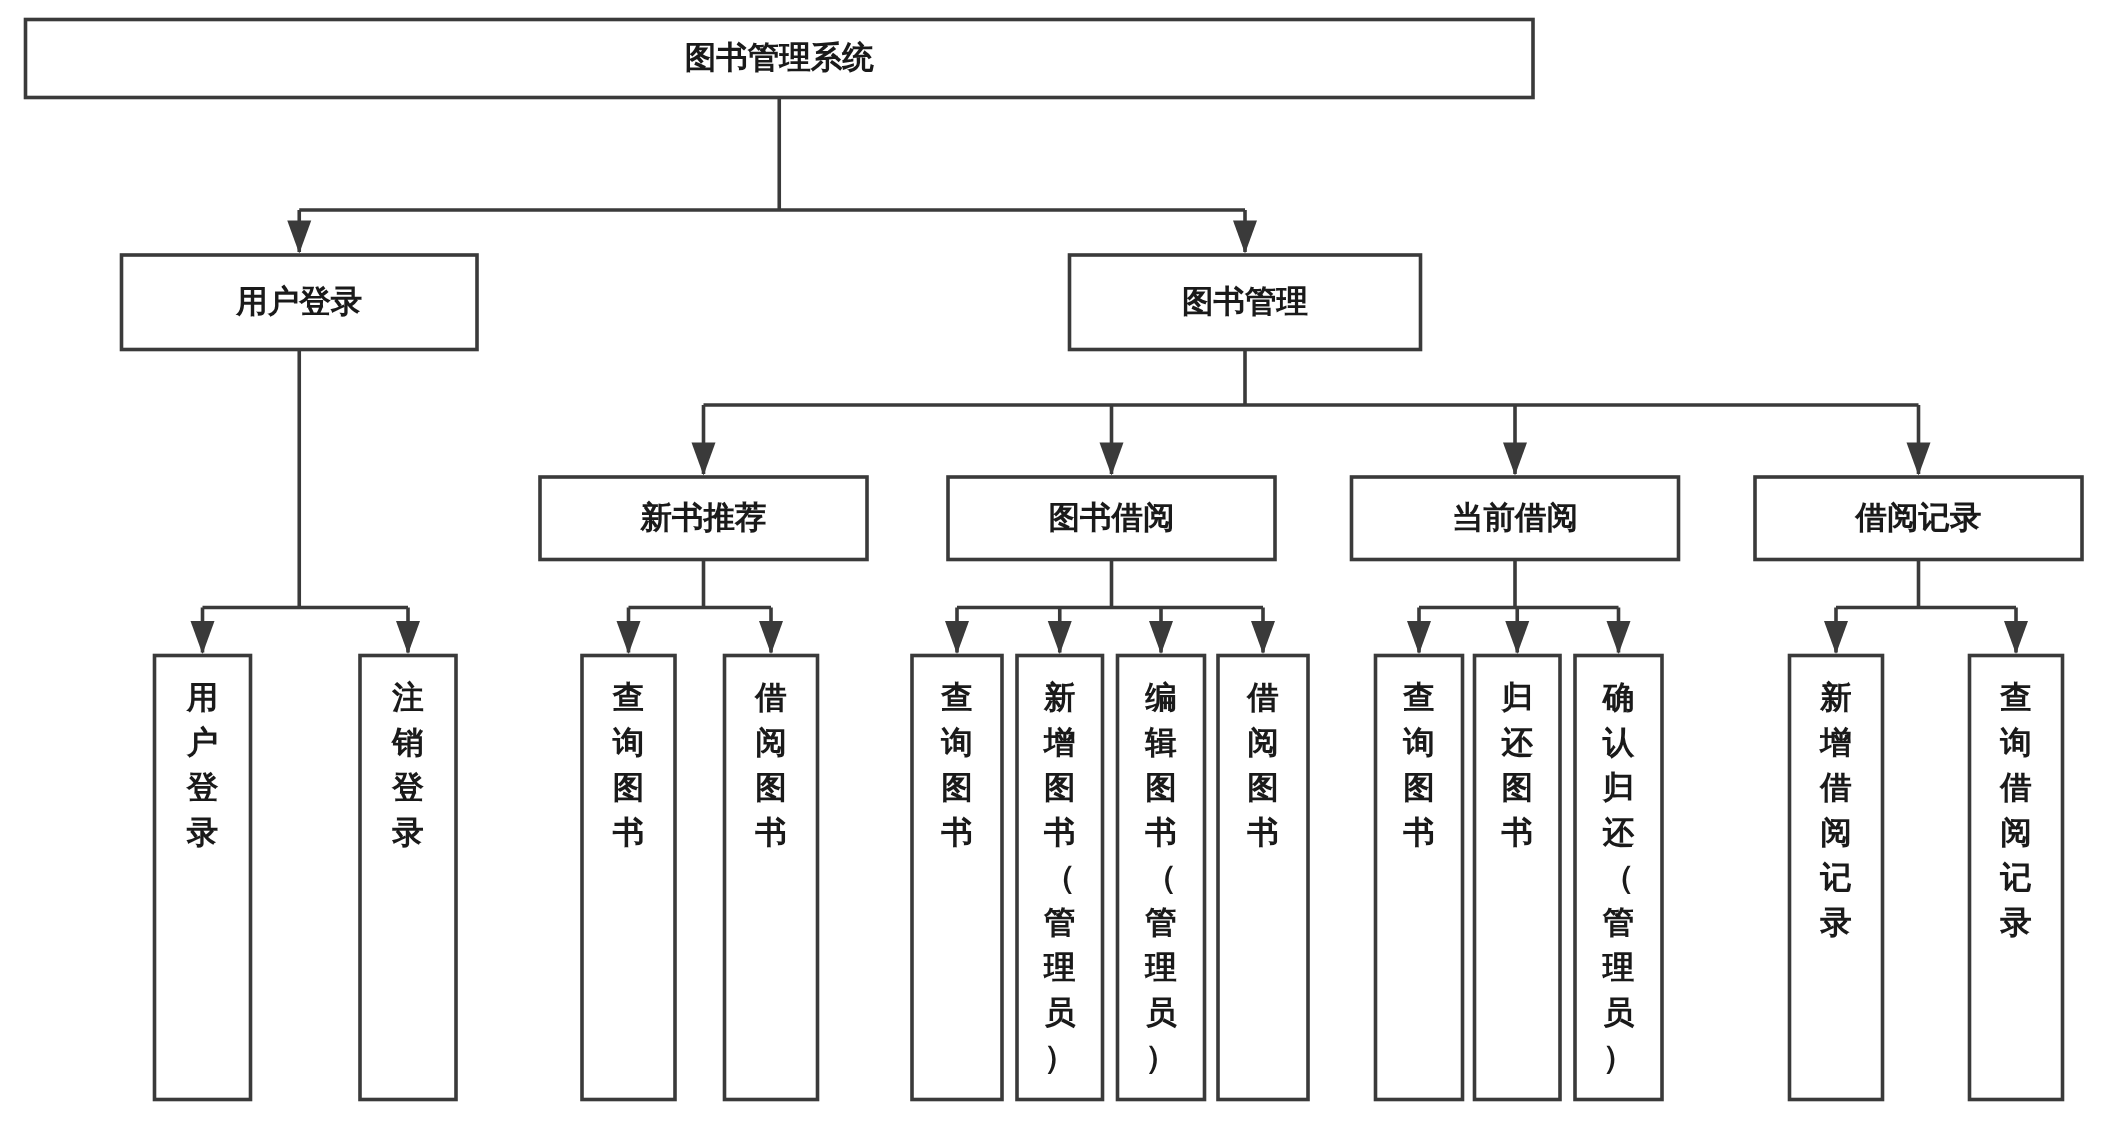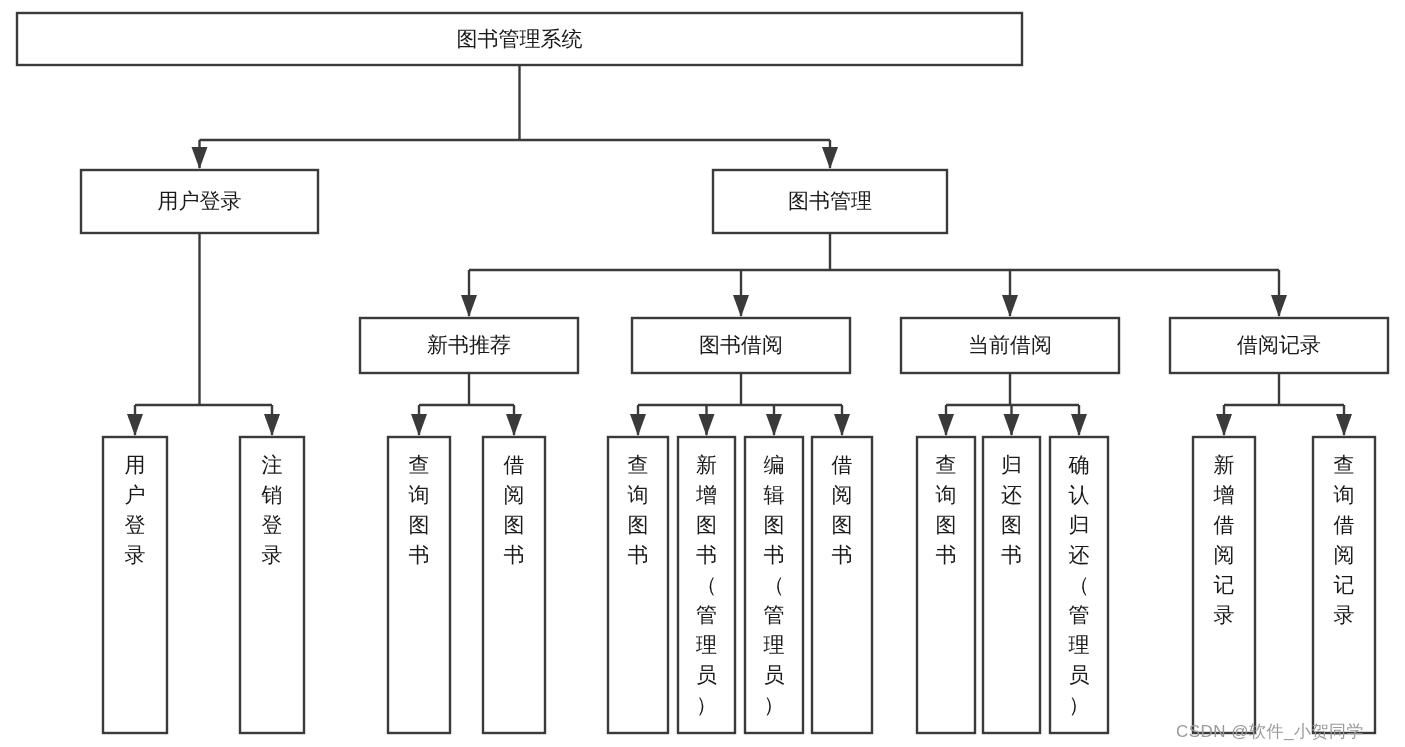--- a/index.html
+++ b/index.html
@@ -12,20 +12,21 @@
     width: 1405px;
     height: 747px;
     overflow: hidden;
     font-family: "Liberation Sans", "DejaVu Sans", sans-serif;
   }
   #diagram-root {
     position: relative;
     width: 1372px;
     height: 747px;
     background: #ffffff;
+    font-weight: bold;
   }
   svg.diagram-canvas {
     position: absolute;
     top: 0;
     left: 0;
     width: 1405px;
     height: 747px;
     display: block;
   }
   .node-rect {
@@ -212,14 +213,13 @@
         <g>
           <rect x="1193" y="437" width="62" height="296" class="node-rect"></rect>
           <text x="1224" y="0" class="node-label-v"><tspan x="1224" y="466">新</tspan><tspan x="1224" y="496">增</tspan><tspan x="1224" y="526">借</tspan><tspan x="1224" y="556">阅</tspan><tspan x="1224" y="586">记</tspan><tspan x="1224" y="616">录</tspan></text>
         </g>
         <g>
           <rect x="1313" y="437" width="62" height="296" class="node-rect"></rect>
           <text x="1344" y="0" class="node-label-v"><tspan x="1344" y="466">查</tspan><tspan x="1344" y="496">询</tspan><tspan x="1344" y="526">借</tspan><tspan x="1344" y="556">阅</tspan><tspan x="1344" y="586">记</tspan><tspan x="1344" y="616">录</tspan></text>
         </g>
       </g>
   </svg>
-  <div class="watermark-text">CSDN @软件_小贺同学</div>
 </div>
 
 </body></html>

